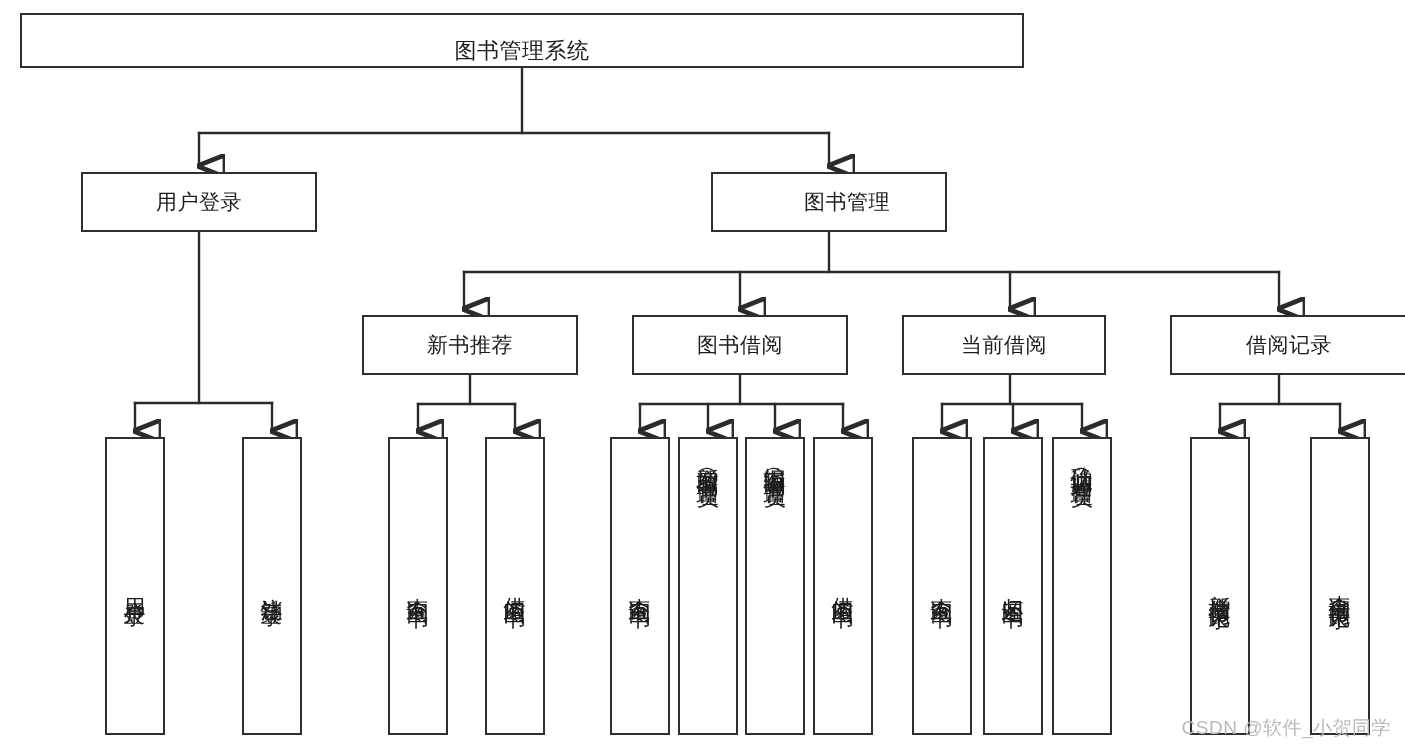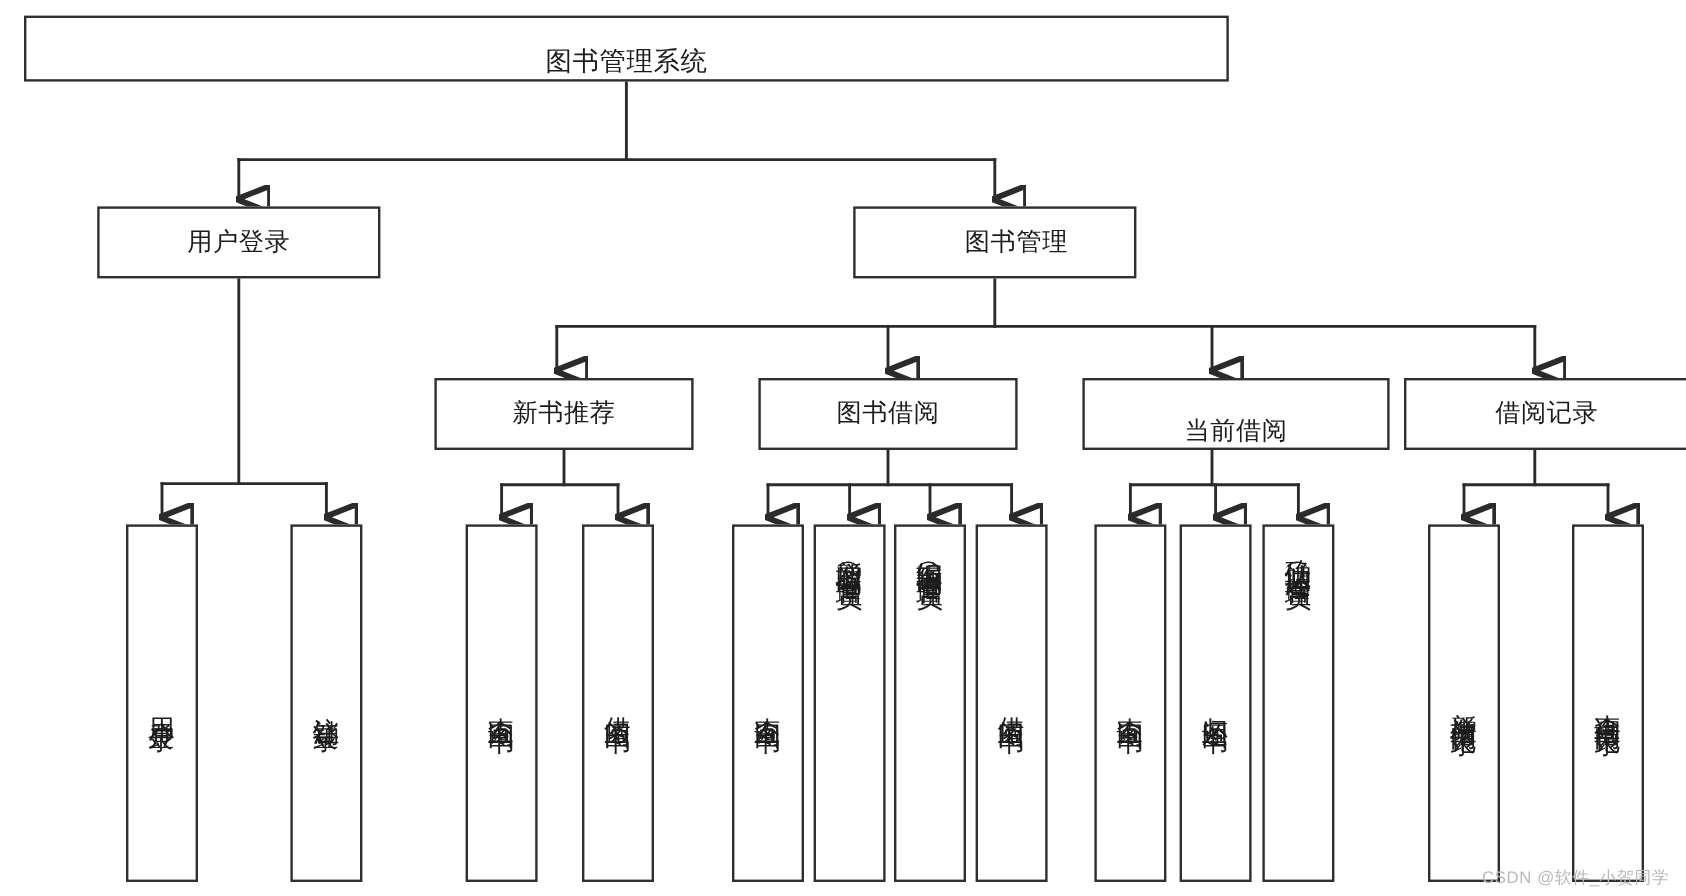--- a/index.html
+++ b/index.html
@@ -78,21 +78,21 @@
   
   .node.vert.mid {
     align-items: center;
     padding-top: 0;
   }
   
   #watermark {
     position: absolute;
     right: 14px;
     bottom: 6px;
-    font-size: 14px;
+    font-size: 19px;
     color: #b9b9b9;
     letter-spacing: 0.5px;
     z-index: 5;
     white-space: nowrap;
     font-family: "Liberation Sans", "DejaVu Sans", sans-serif;
   }
 </style>
 </head>
 <body>
 
@@ -164,21 +164,21 @@
   </div>
 
   <div class="node horiz" style="left:632px; top:315px; width:216px; height:60px;">
     <span class="label">图书借阅</span>
   </div>
 
   <div class="node horiz" style="left:362px; top:315px; width:216px; height:60px;">
     <span class="label">新书推荐</span>
   </div>
 
-  <div class="node horiz" style="left:902px; top:315px; width:256px; height:60px;align-items:flex-end;">
+  <div class="node horiz" style="left:902px; top:315px; width:204px; height:60px;">
     <span class="label">当前借阅</span>
   </div>
 
   <div class="node horiz" style="left:1170px; top:315px; width:238px; height:60px;">
     <span class="label">借阅记录</span>
   </div>
 
   <div class="node vert mid" style="left:105px; top:437px; width:60px; height:298px;">
     <span class="label">用户登录</span>
   </div>

